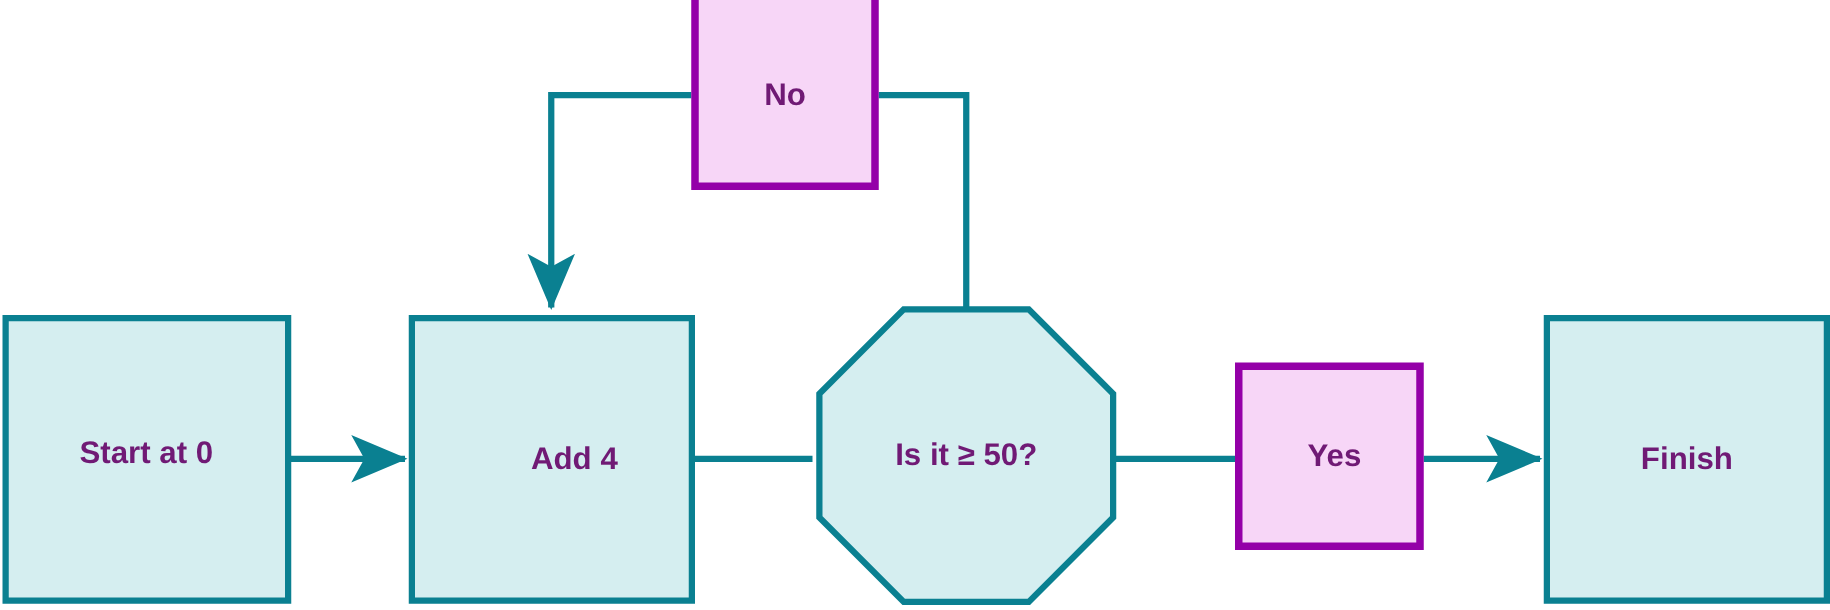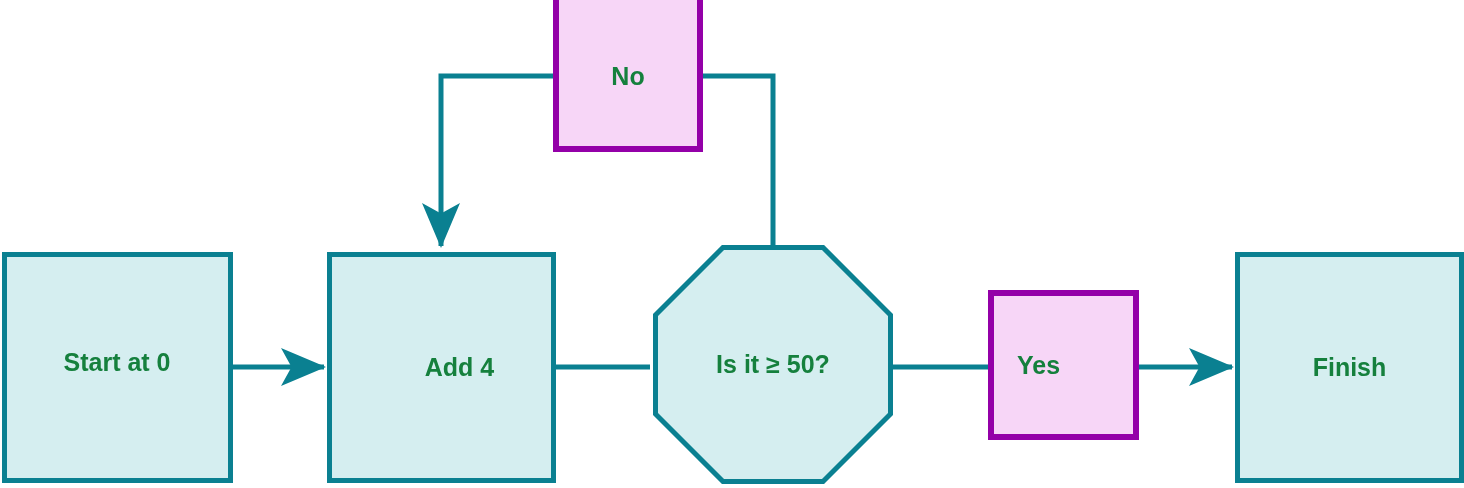--- a/index.html
+++ b/index.html
@@ -24,29 +24,29 @@
     width: 1464px;
     height: 488px;
   }
   .node-label {
     position: absolute;
     display: flex;
     align-items: center;
     justify-content: center;
     font-weight: bold;
     font-size: 25px;
-    color: #15803d;
+    color: #701a75;
     pointer-events: none;
     white-space: nowrap;
   }
   .lbl-start  { left: 2px;    top: 252px; width: 230px; height: 220px; }
   .lbl-add    { left: 327px;  top: 252px; width: 265px; height: 230px; }
   .lbl-octa   { left: 653px;  top: 245px; width: 240px; height: 239px; }
   .lbl-no     { left: 553px;  top: 0px;   width: 150px; height: 152px; }
-  .lbl-yes    { left: 963px;  top: 290px; width: 151px; height: 150px; }
+  .lbl-yes    { left: 992px;  top: 290px; width: 151px; height: 150px; }
   .lbl-finish { left: 1235px; top: 252px; width: 229px; height: 230px; }
 </style>
 </head>
 <body>
 
 <div id="flowchart-canvas">
 
   <svg id="flow-svg" viewBox="0 0 1464 488">
     <defs>
       <marker id="arrowhead" markerWidth="9" markerHeight="8" refX="8.6" refY="4" orient="auto" markerUnits="strokeWidth">

